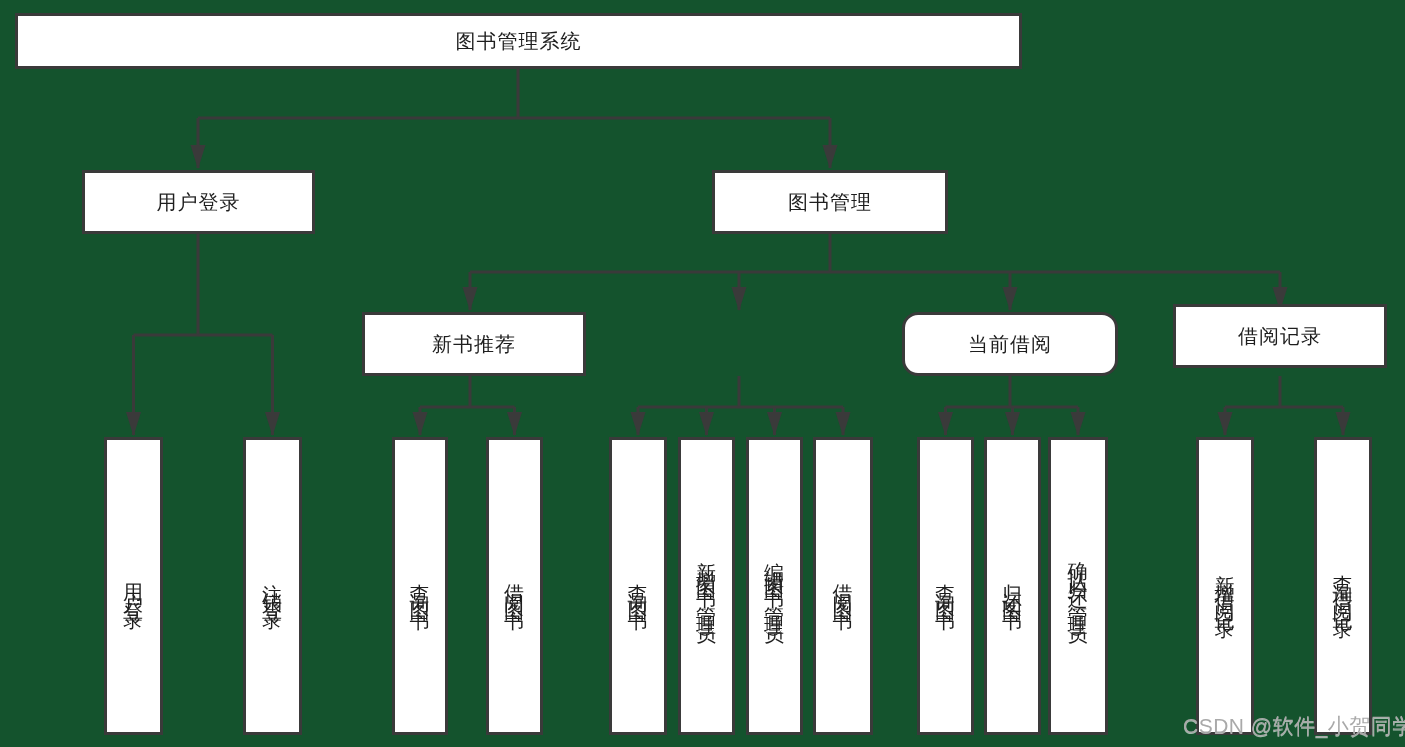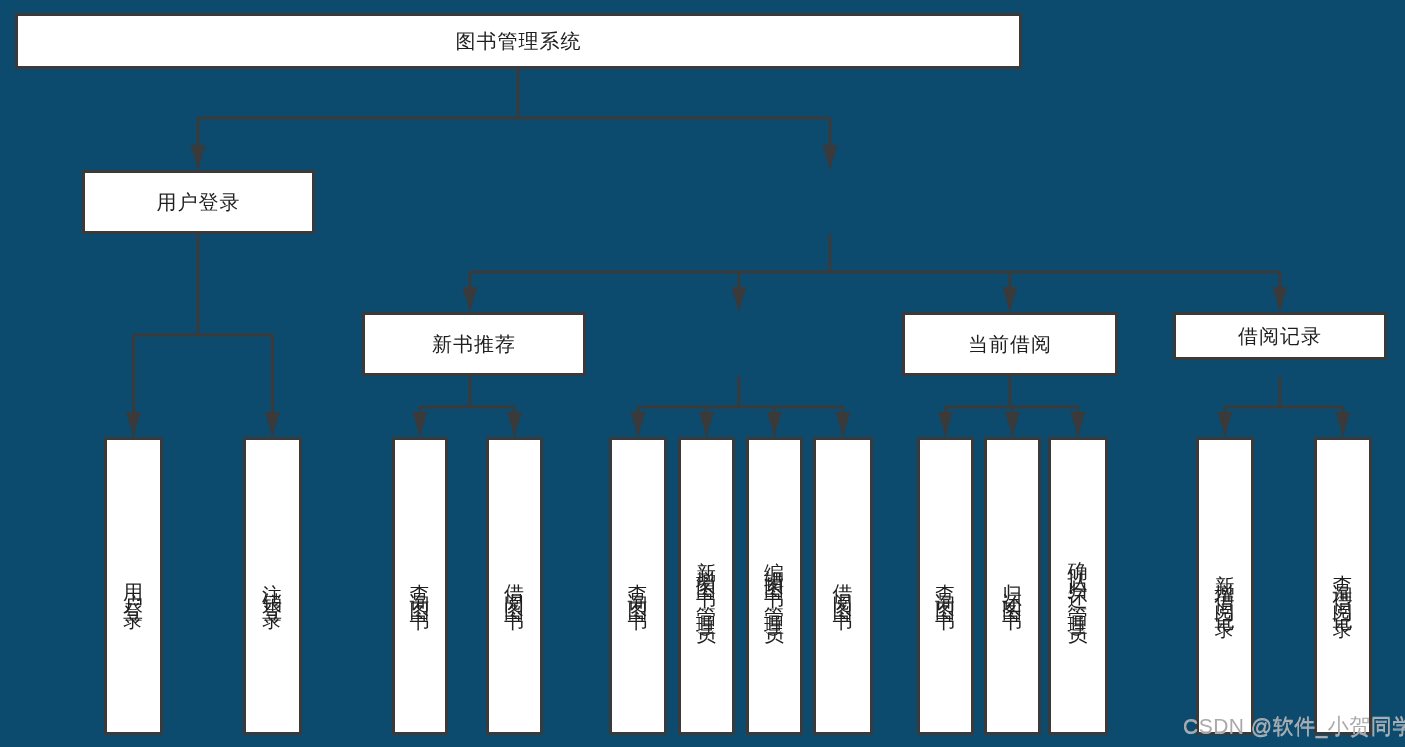--- a/index.html
+++ b/index.html
@@ -1,21 +1,21 @@
 <!DOCTYPE html>
 <html><head>
 <meta charset="utf-8">
 <style>
   html, body { margin: 0; padding: 0; background: #ffffff; }
   * { box-sizing: border-box; }
   .canvas {
     position: relative;
     width: 1405px;
     height: 747px;
-    background: #0c4a6e;
+    background: #14532d;
     font-family: "Liberation Sans", "DejaVu Sans", sans-serif;
     overflow: hidden;
   }
   .wires {
     position: absolute;
     left: 0; top: 0;
     width: 1405px; height: 747px;
   }
   .wire {
     stroke: #3a3a3a;
@@ -96,28 +96,31 @@
     <line class="wire" x1="1343" y1="407" x2="1343" y2="435" marker-end="url(#arw)"></line>
   </svg>
 
   <div class="node" style="left:15px; top:13px; width:1007px; height:56px;">
     <span class="lbl">图书管理系统</span>
   </div>
 
   <div class="node" style="left:82px; top:170px; width:233px; height:64px;">
     <span class="lbl">用户登录</span>
   </div>
+  <div class="node" style="left:712px; top:170px; width:236px; height:64px;">
+    <span class="lbl">图书管理</span>
+  </div>
 
   <div class="node" style="left:362px; top:312px; width:224px; height:64px;">
     <span class="lbl">新书推荐</span>
   </div>
-  <div class="node" style="left:902px; top:312px; width:216px; height:64px;">
+  <div class="node" style="left:902px; top:312px; width:216px; height:64px;border-radius:16px;">
     <span class="lbl">当前借阅</span>
   </div>
-  <div class="node" style="left:1173px; top:312px; width:214px; height:48px;">
+  <div class="node" style="left:1173px; top:304px; width:214px; height:64px;">
     <span class="lbl">借阅记录</span>
   </div>
 
   <div class="node leaf" style="left:104px; top:437px; width:59px; height:298px;">
     <span class="lbl">用户登录</span>
   </div>
   <div class="node leaf" style="left:243px; top:437px; width:59px; height:298px;">
     <span class="lbl">注销登录</span>
   </div>
 

